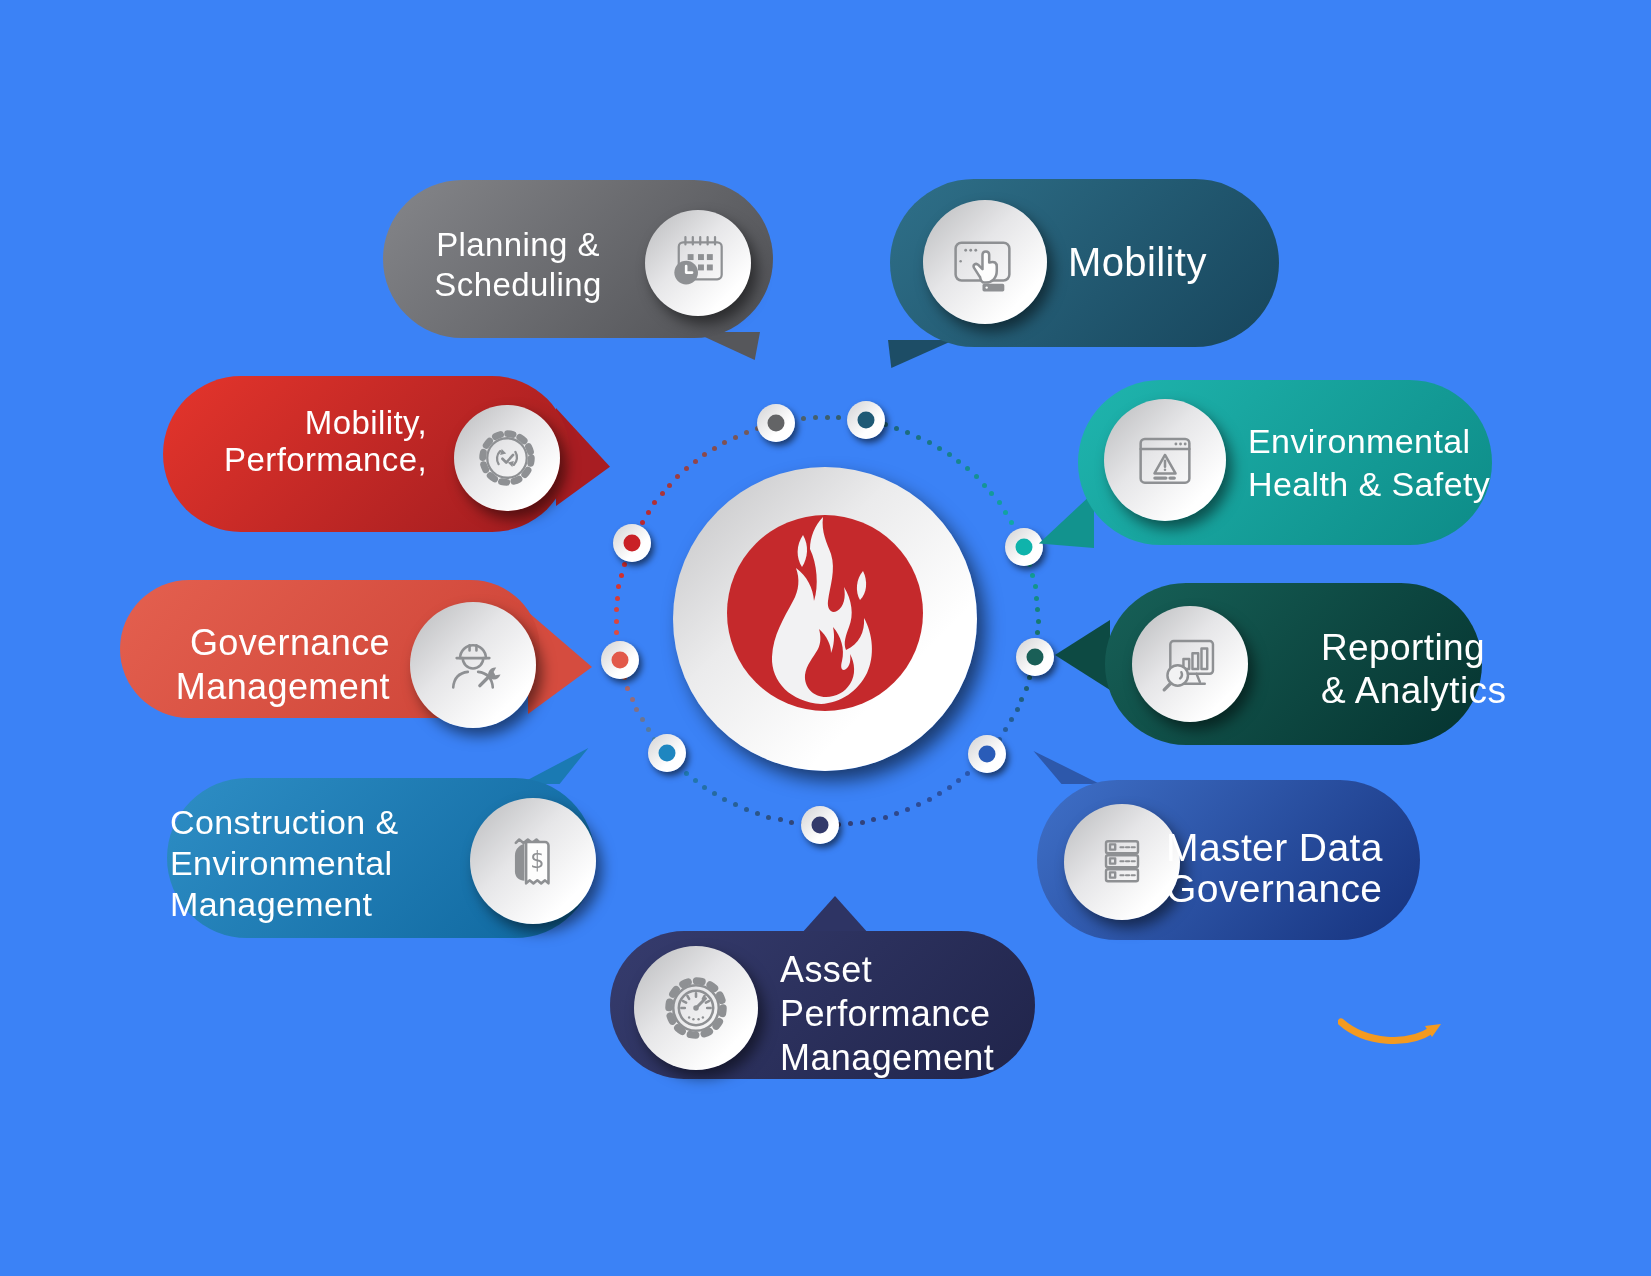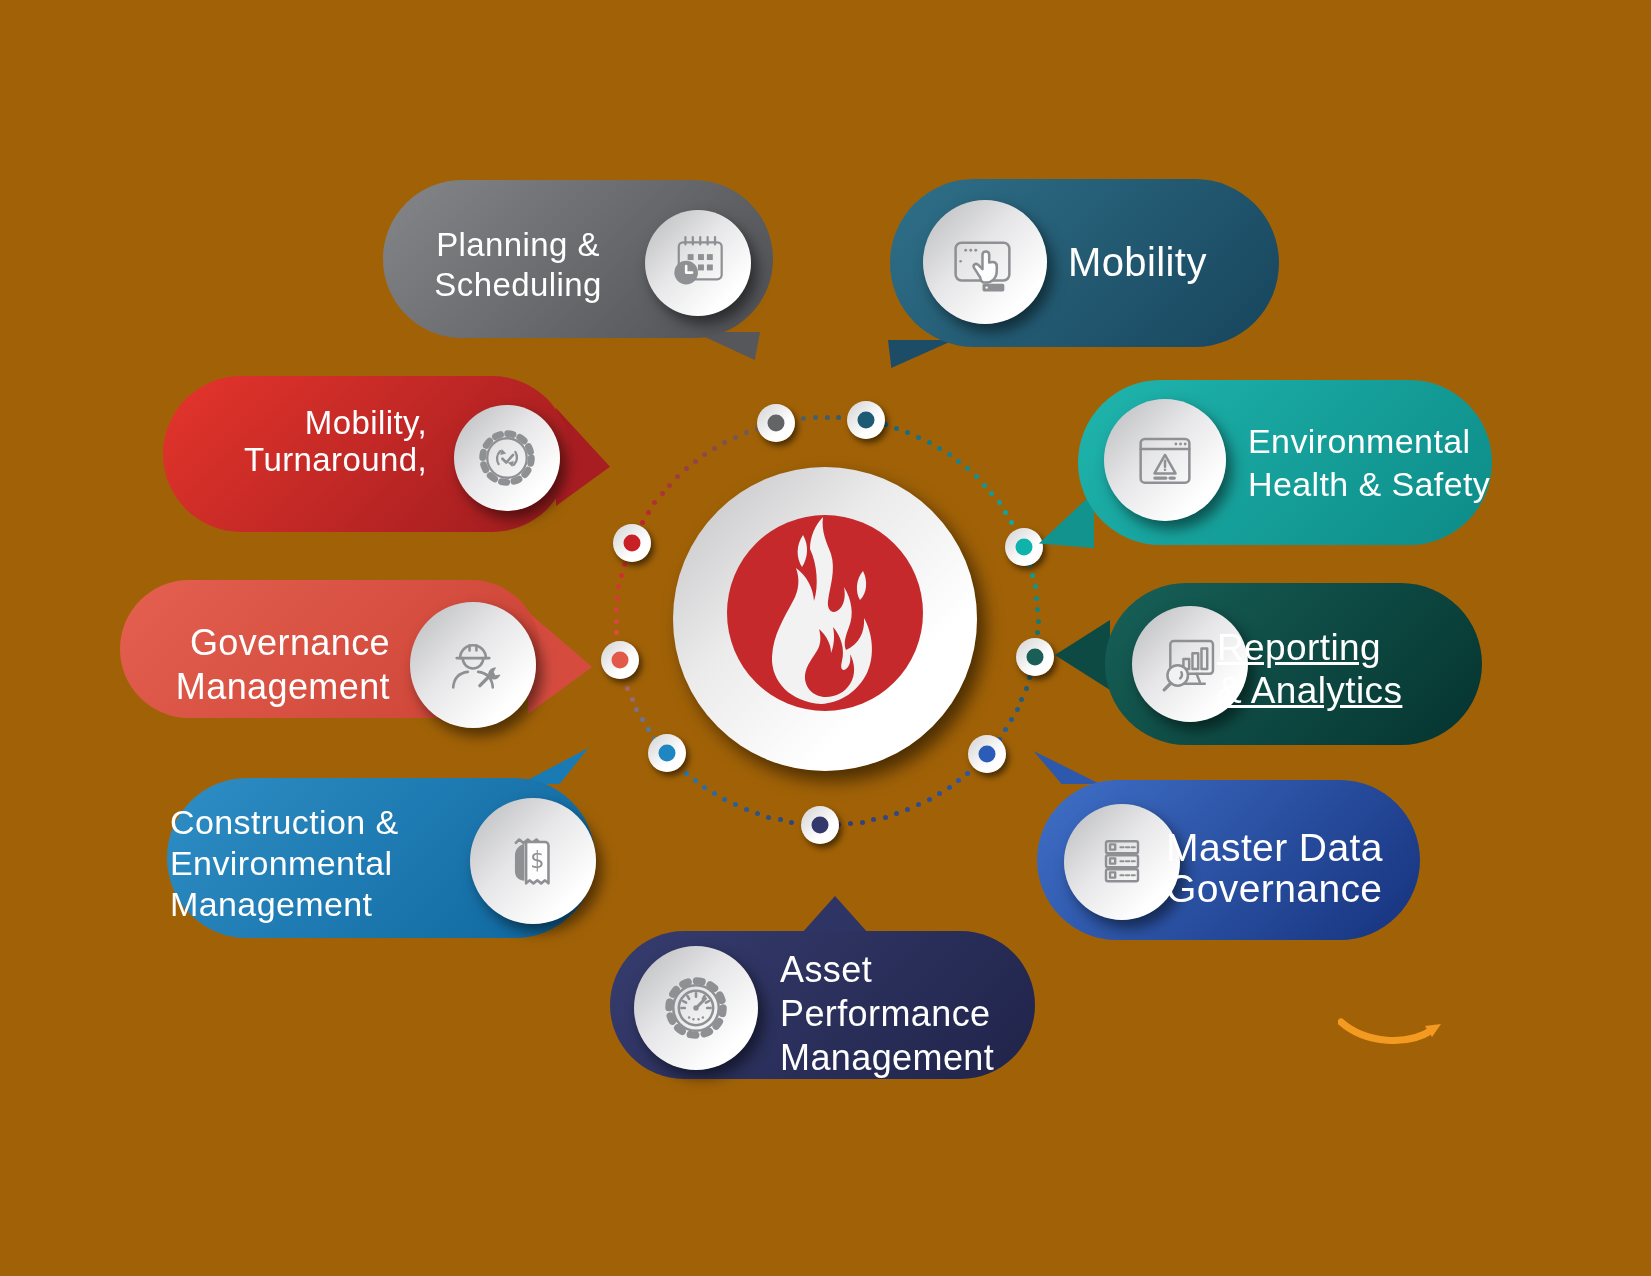--- a/index.html
+++ b/index.html
@@ -1,16 +1,16 @@
 <!DOCTYPE html>
 <html><head>
 <meta charset="utf-8">
 <style>
   html,body{margin:0;padding:0;background:#000;}
-  #stage{position:relative;width:1651px;height:1276px;background:#a16207;overflow:hidden;
+  #stage{position:relative;width:1651px;height:1276px;background:#3b82f6;overflow:hidden;
          font-family:"Liberation Sans", sans-serif;}
   
   .bubble{position:absolute;border-radius:999px;z-index:3;}
   .tail{position:absolute;z-index:2;}
   .icon-circle{position:absolute;border-radius:50%;z-index:4;
     background:linear-gradient(135deg,#b9babc 0%,#e6e6e8 42%,#ffffff 80%);
     box-shadow:6px 8px 14px rgba(0,0,0,.5);}
   .icon-circle svg{position:absolute;left:50%;top:50%;transform:translate(-50%,-50%);}
   .label{position:absolute;color:#fff;z-index:5;letter-spacing:.4px;}
   .label .ln{white-space:nowrap;}
@@ -233,21 +233,21 @@
       <circle cx="50" cy="50" r="26"></circle>
       <path d="M39,58 a13.5,13.5 0 0 1 2,-17"></path>
       <path d="M61,42 a13.5,13.5 0 0 1 -2,17"></path>
       <path d="M43,38 l-2,8 8,-2 z" fill="#8e9093" stroke="none"></path>
       <path d="M57,62 l2,-8 -8,2 z" fill="#8e9093" stroke="none"></path>
       <path d="M44,51 l5,5 9,-10" stroke-width="3.5"></path>
     </svg>
   </div>
   <div class="label" style="left:180px;top:404px;width:247px;text-align:right;font-size:33px;line-height:37px;">
     <div class="ln">Mobility,</div>
-    <div class="ln">Turnaround,</div>
+    <div class="ln">Performance,</div>
   </div>
 
   <div class="bubble" style="left: 1078px; top: 380px; width: 414px; height: 165px; background: linear-gradient(135deg, rgb(31, 181, 174), rgb(13, 139, 135));"></div>
   <div class="icon-circle" style="left:1104px;top:399px;width:122px;height:122px;">
     <svg width="84" height="84" viewBox="0 0 100 100" fill="none" stroke="#8e9093" stroke-width="3" stroke-linecap="round" stroke-linejoin="round">
       <rect x="21" y="25" width="58" height="52" rx="5"></rect>
       <path d="M21,37 h58"></path>
       <g fill="#8e9093" stroke="none">
           <circle cx="63" cy="31" r="1.7"></circle>
           <circle cx="68.5" cy="31" r="1.7"></circle>
@@ -288,21 +288,21 @@
       <rect x="42" y="44" width="7" height="12"></rect>
         <rect x="53" y="37" width="7" height="19"></rect>
         <rect x="64" y="31" width="7" height="25"></rect>
       <path d="M46,62 l-4,10 m16,-10 l4,10"></path>
       <path d="M36,74 h32"></path>
       <circle cx="35" cy="64" r="12.5" fill="#f2f2f3"></circle>
       <path d="M26.5,73.5 l-8,8" stroke-width="4"></path>
       <path d="M39.5,60 a6.5,6.5 0 0 1 -1.5,7.5"></path>
     </svg>
   </div>
-  <div class="label" style="left:1217px;top:626px;font-size:37px;line-height:43px;text-decoration:underline;">
+  <div class="label" style="left:1321px;top:626px;font-size:37px;line-height:43px;">
     <div class="ln">Reporting</div>
     <div class="ln">&amp; Analytics</div>
   </div>
 
   <div class="bubble" style="left: 167px; top: 778px; width: 428px; height: 160px; background: linear-gradient(135deg, rgb(46, 142, 197), rgb(14, 102, 158));"></div>
   <div class="icon-circle" style="left:470px;top:798px;width:126px;height:126px;">
     <svg width="86" height="86" viewBox="0 0 100 100" fill="none" stroke="#8e9093" stroke-width="3" stroke-linecap="round" stroke-linejoin="round">
       <path d="M40,30 c-7,2 -11,7 -11,14 v18 c0,7 5,11 11,11 z" fill="#8e9093" stroke="none"></path>
       <path d="M30,29 l4,-4 5,4 5,-4 5,4 5,-4 4,4"></path>
       <path d="M42,28 h22 a4,4 0 0 1 4,4 v44 l-4,-3.5 -4.5,3.5 -4.5,-3.5 -4.5,3.5 -4.5,-3.5 -4,3.5 z" fill="#fdfdfd"></path>

